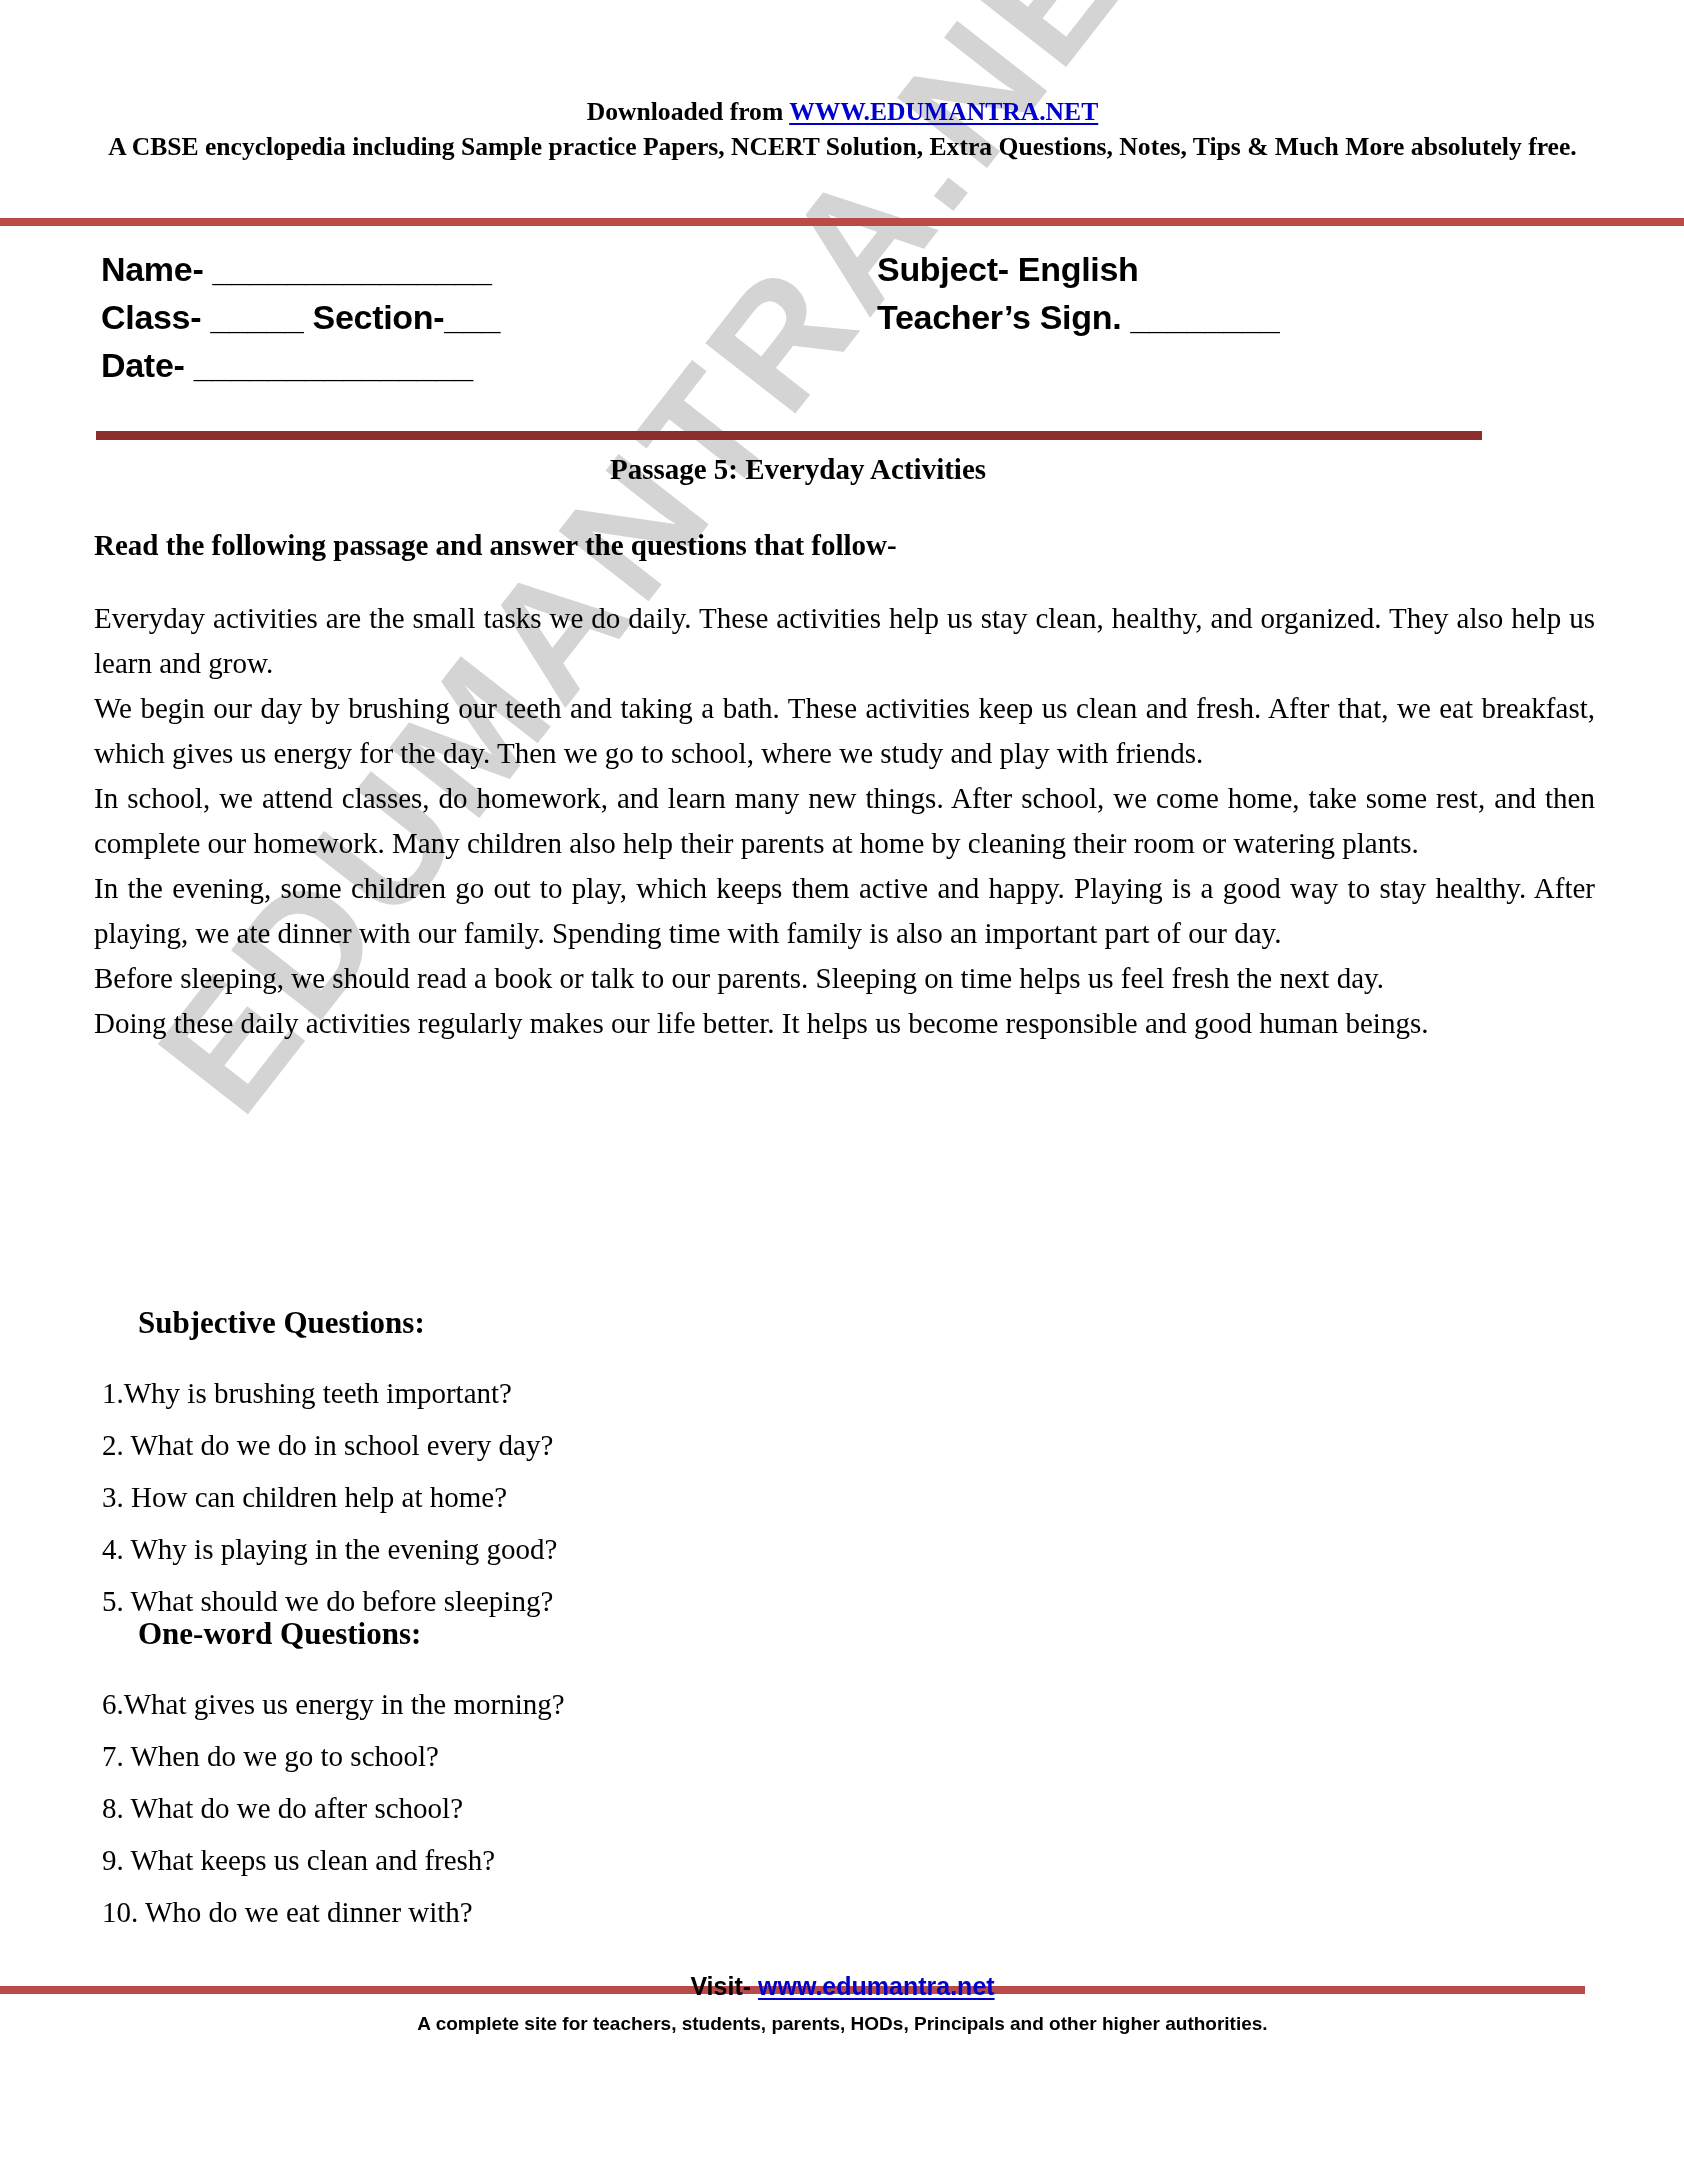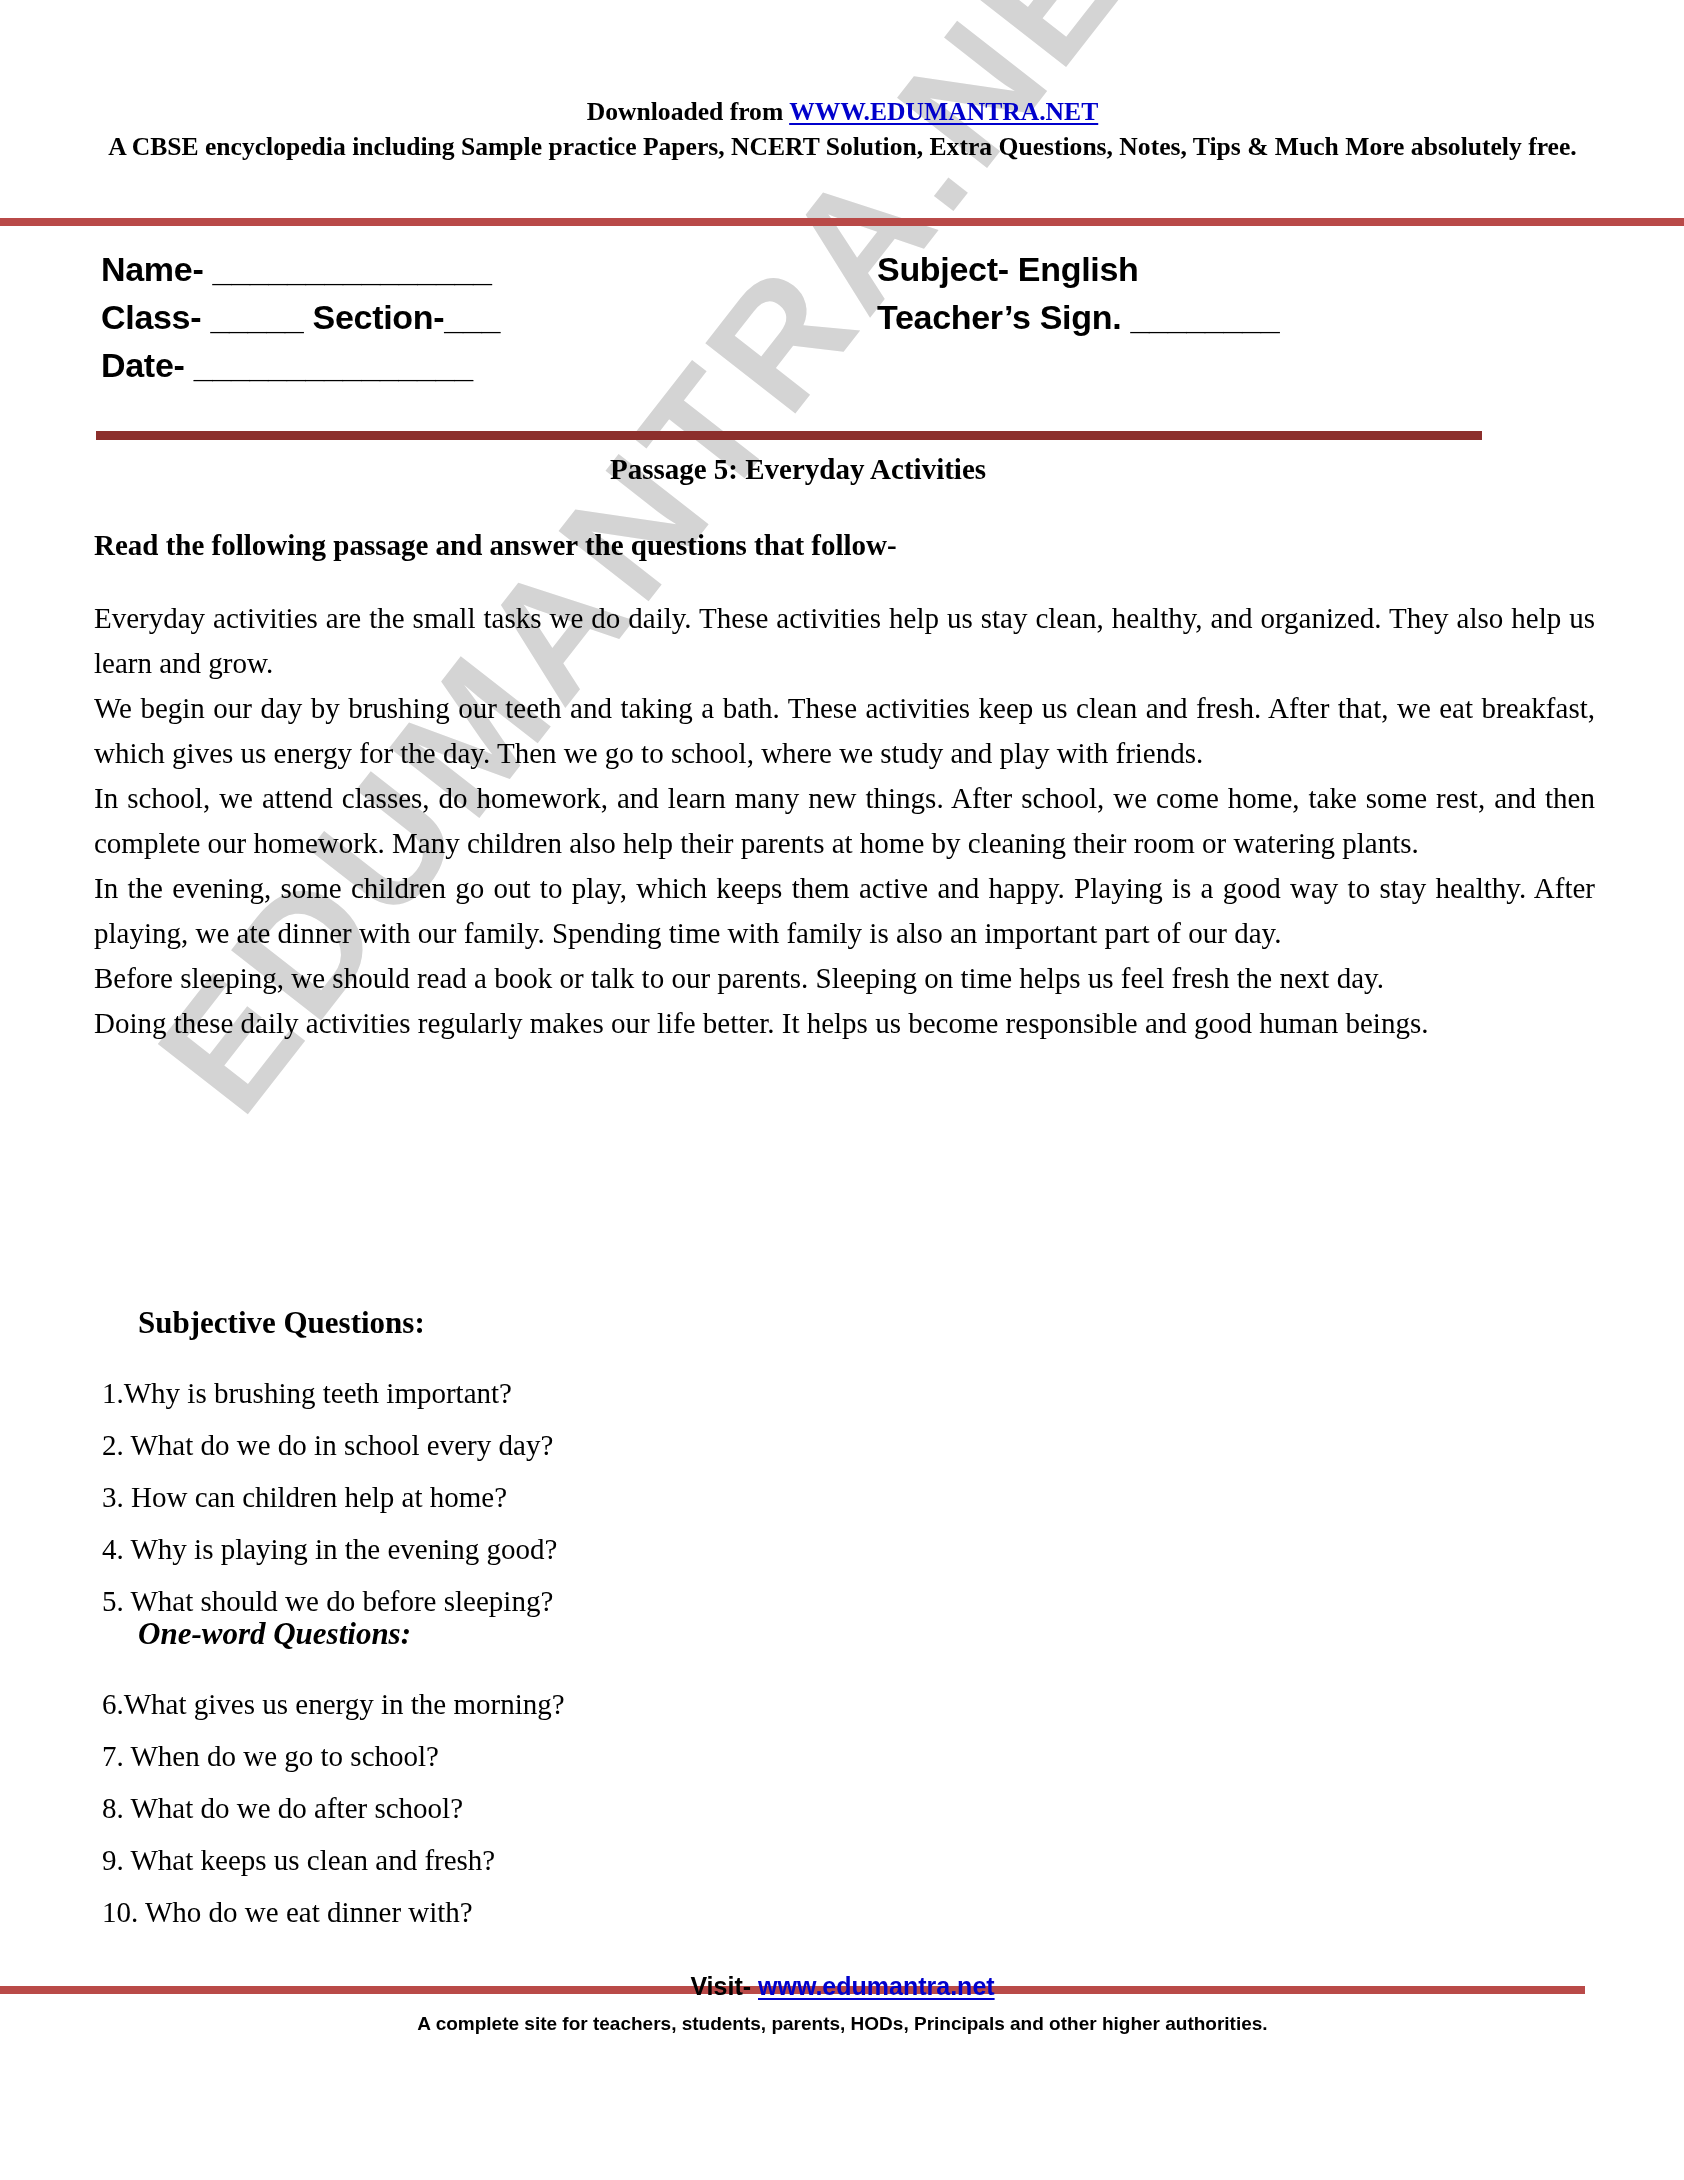--- a/index.html
+++ b/index.html
@@ -183,21 +183,21 @@
     position: absolute;
     left: 94px;
     width: 1363px;
     font-family: "Liberation Serif", "DejaVu Serif", serif;
     font-weight: 700;
     font-size: 31px;
     line-height: 39px;
     margin-left: 44px;
   }
   .section-heading.subjective { top: 1303px; }
-  .section-heading.oneword { top: 1614px; font-style: italic; }
+  .section-heading.oneword { top: 1614px; }
 
   .question-list {
     position: absolute;
     left: 94px;
     width: 1363px;
     margin: 0;
     padding: 0;
     list-style: none;
     font-family: "Liberation Serif", "DejaVu Serif", serif;
     font-size: 29px;

